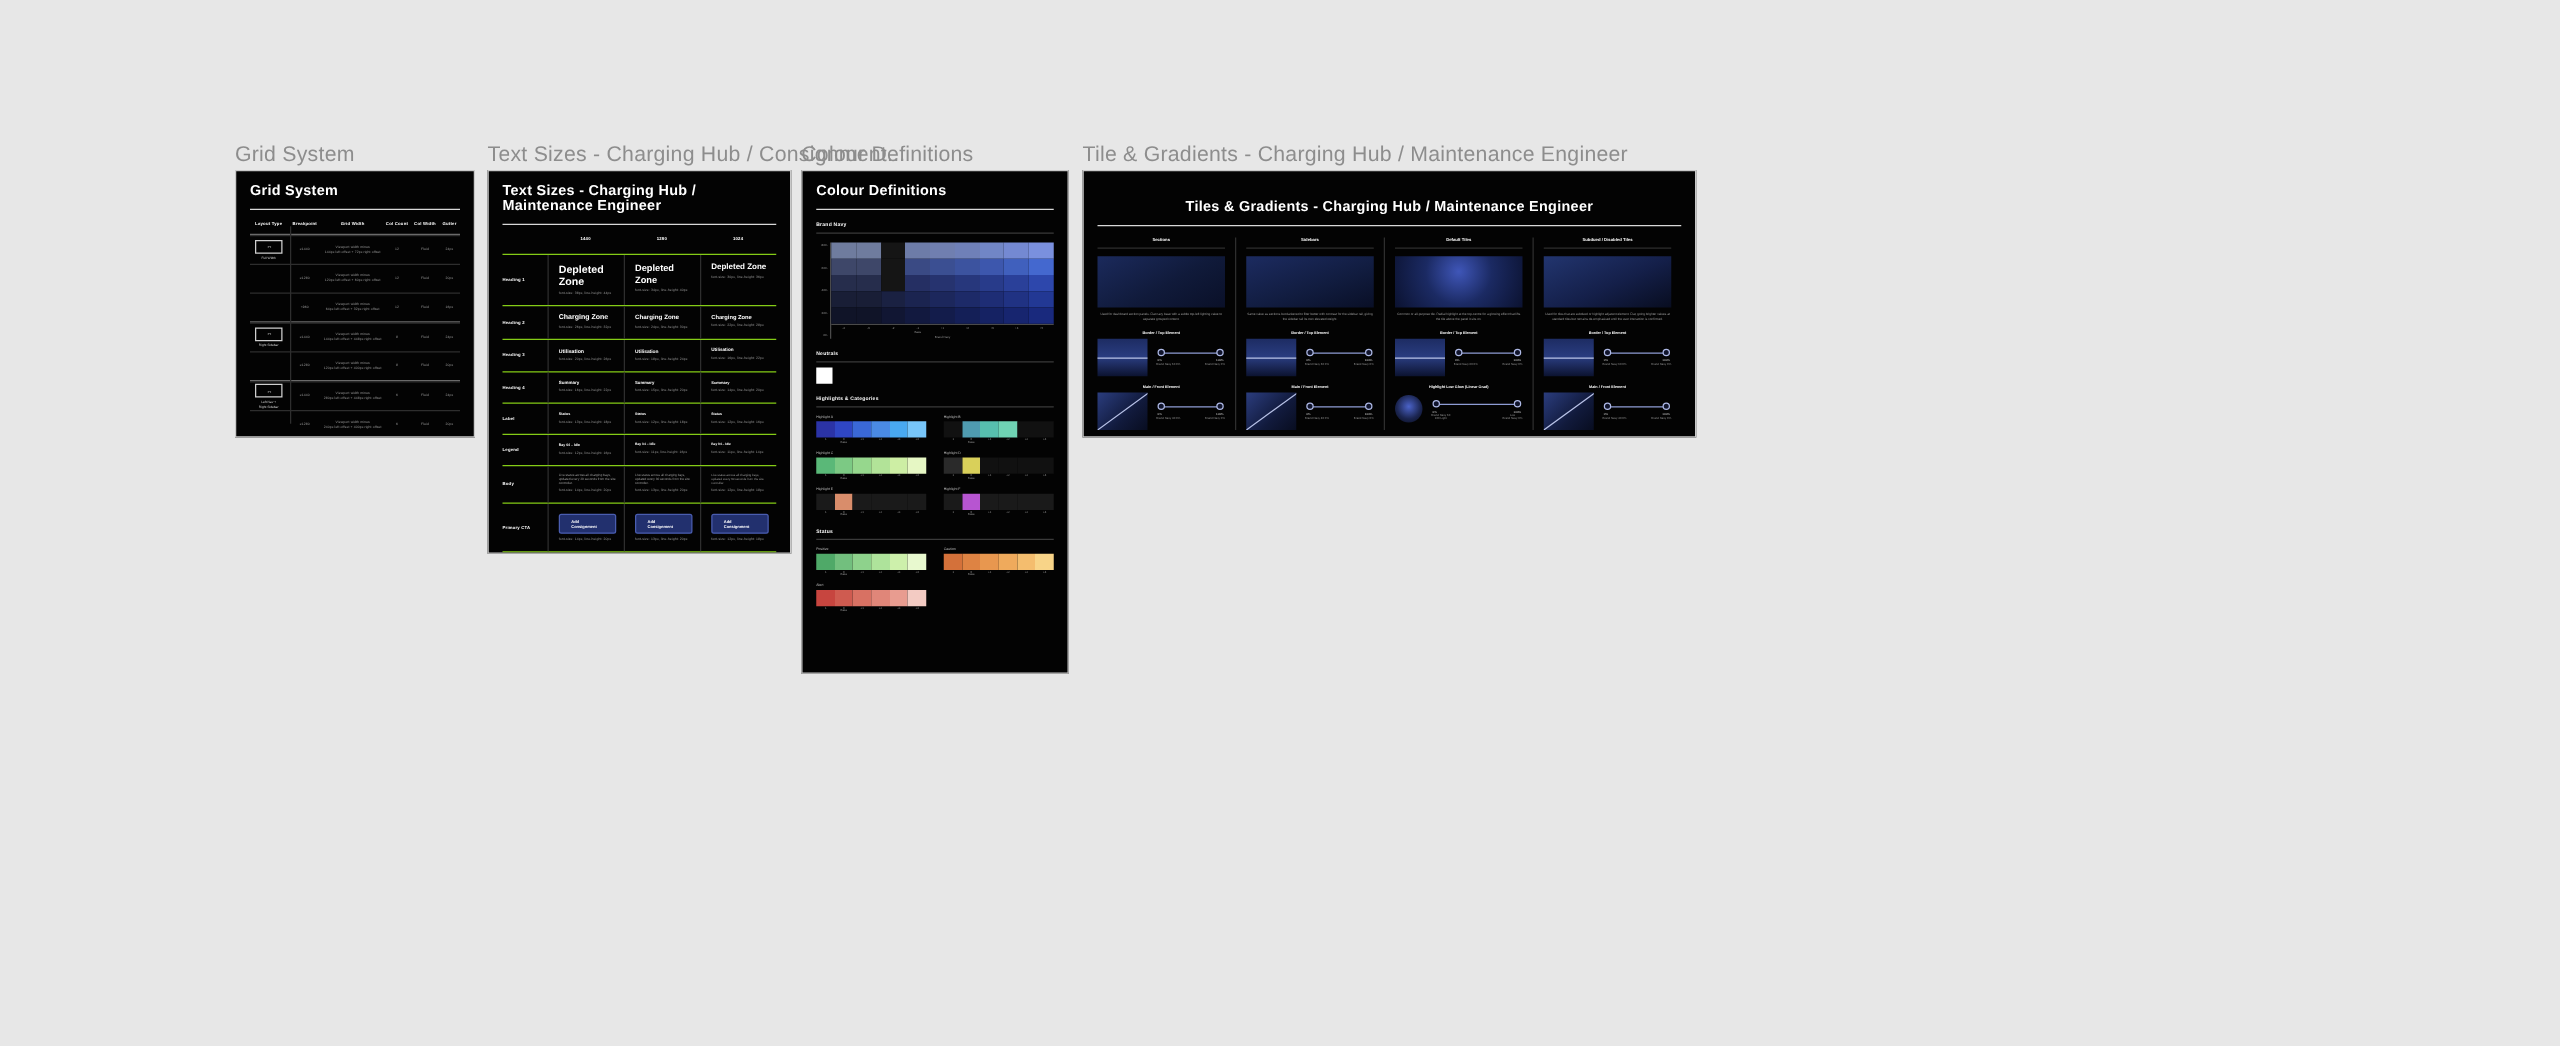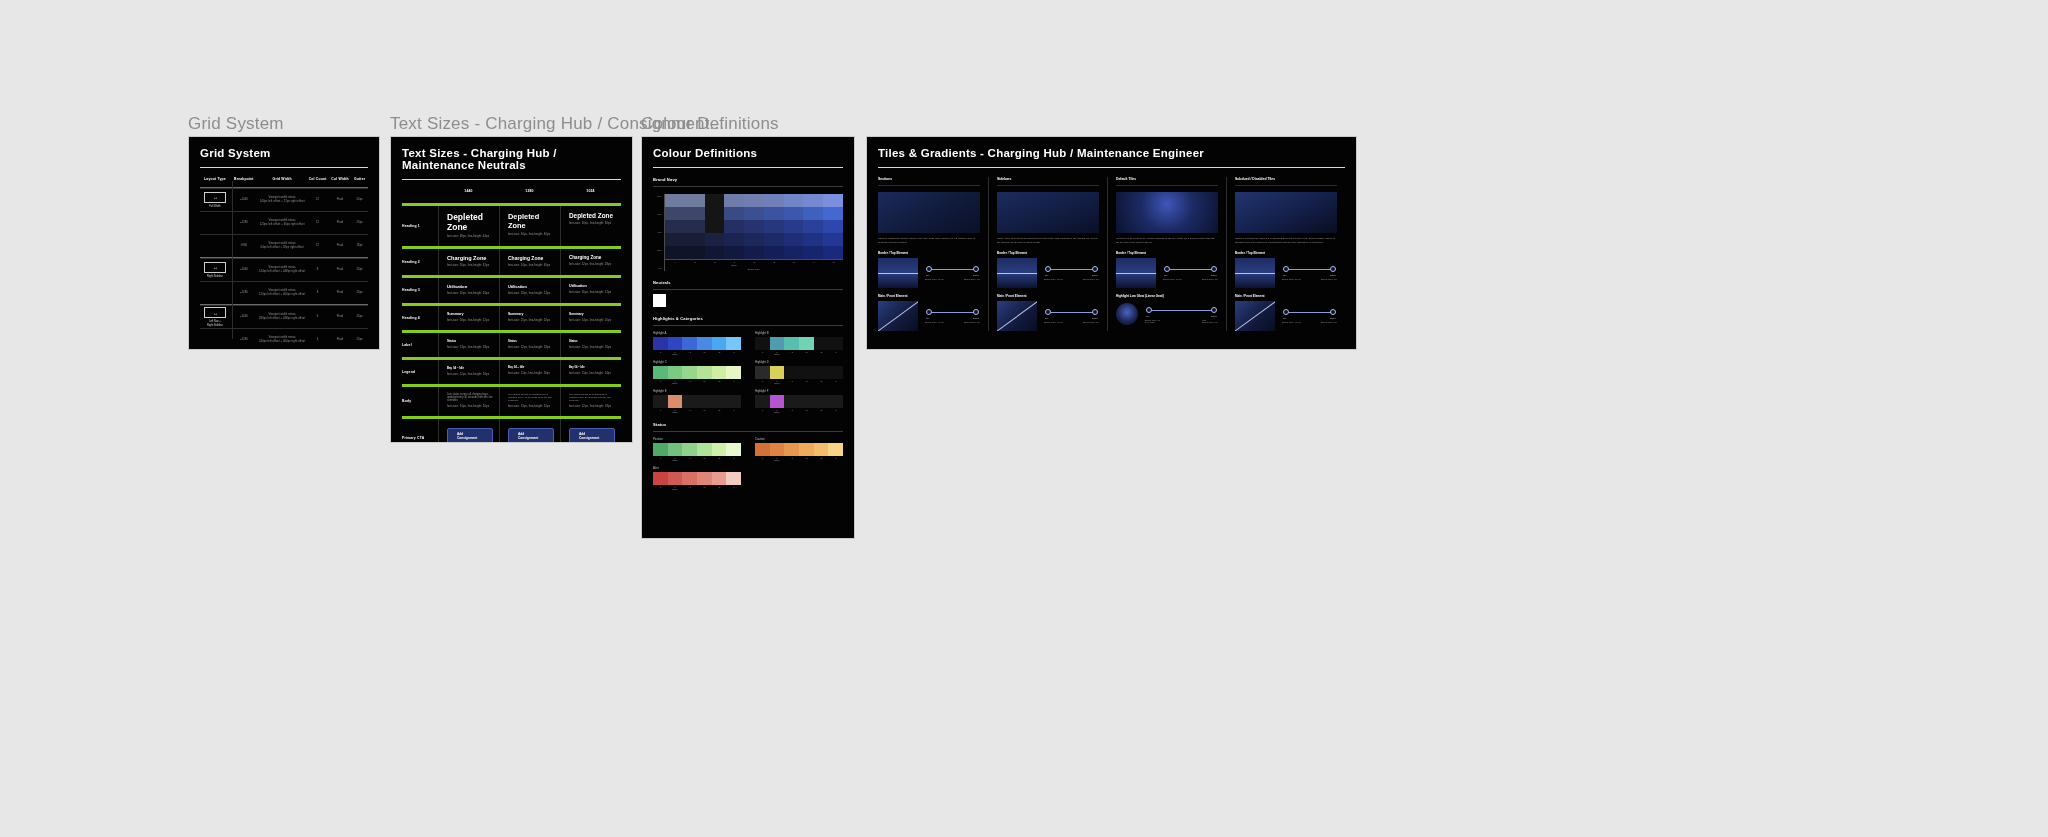--- a/index.html
+++ b/index.html
@@ -54,21 +54,21 @@
     display: flex; align-items: center; justify-content: center;
     color: #e6e6e6; font-size: 5px; letter-spacing: -1px;
   }
   .gs-iconlbl { color: #cfcfcf; font-size: 2.6px; text-align: center; line-height: 1.3; }
   .vdiv { position: absolute; top: 44px; bottom: 10px; width: 1px; background: #2e2e2e; }
 
   
   #f-text { left: 390px; top: 136px; width: 243px; height: 307px; }
   #f-text .inner { padding: 10px 11px; }
   .ts-head { display: flex; margin-top: 9px; padding-bottom: 5px; }
-  .ts-row { display: flex; border-top: 3px solid #84cc16; }
+  .ts-row { display: flex; border-top: 1px solid #84cc16; }
   .ts-c0 { width: 36px; padding: 6px 0; }
   .ts-c { flex: 1; padding: 6px 6px 7px 8px; border-left: 1px solid #2e2e2e; }
   .ts-sample { color: #ffffff; font-weight: 700; margin-bottom: 3px; display: block; }
   .cta-btn {
     display: inline-block; background: #22306e; border: 1px solid #4a5db0;
     border-radius: 2px; color: #ffffff; font-size: 3.2px; font-weight: 700;
     padding: 3px 9px; margin-bottom: 3px;
   }
 
   
@@ -91,21 +91,21 @@
   .ramp-name { color: #bdbdbd; font-size: 2.8px; display: block; margin-bottom: 2px; }
   .ramp { display: flex; height: 13px; width: 100%; }
   .ramp .stop { flex: 1; }
   .ramp-ticks { display: flex; margin-top: 1px; }
   .ramp-ticks span { flex: 1; text-align: center; color: #8e8e8e; font-size: 2.3px; }
   .two-col { display: flex; gap: 14px; }
   .two-col > div { flex: 1; }
 
   
   #f-tiles { left: 866px; top: 136px; width: 491px; height: 214px; }
-  #f-tiles .inner { padding: 10px 11px; }
+  #f-tiles .inner { padding: 23px 11px; text-align: center; }
   .tg-cols { display: flex; margin-top: 9px; }
   .tg-col { flex: 1; padding: 0 8px; border-left: 1px solid #2e2e2e; }
   .tg-col:first-child { border-left: none; padding-left: 0; }
   .tg-colhead { color: #ffffff; font-size: 3.4px; font-weight: 700; display: block;
                 padding-bottom: 4px; border-bottom: 1px solid #2e2e2e; margin-bottom: 6px; }
   .tile { width: 100%; height: 41px; }
   .tile-desc { color: #9a9a9a; font-size: 2.5px; line-height: 1.55; margin-top: 4px; display: block; }
   .grad-label { color: #ffffff; font-size: 3px; font-weight: 700; display: block; margin: 6px 0 3px; }
   .grad-row { display: flex; align-items: center; gap: 7px; }
   .grad-swatch { width: 40px; height: 30px; position: relative; }
@@ -217,21 +217,21 @@
             </div>
           </div>
         </div>
     </div>
   <div class="vdiv" style="left: 43px;"></div>
     </div>
 
   <div class="frame-caption" style="left:390px; top:114px;">Text Sizes - Charging Hub / Consignment...</div>
   <div class="frame" id="f-text">
     <div class="inner">
-      <div class="frame-title">Text Sizes - Charging Hub / Maintenance Neutrals</div>
+      <div class="frame-title">Text Sizes - Charging Hub / Maintenance Engineer</div>
       <div class="rule" style="margin-top:8px;"></div>
       <div class="ts-head" id="ts-head">
           <div class="ts-c0 lbl" style="text-align: center; padding: 0px 0px 4px;"></div>
           <div class="ts-c lbl" style="text-align: center; padding: 0px 0px 4px; border-left: none;">1440</div>
           <div class="ts-c lbl" style="text-align: center; padding: 0px 0px 4px; border-left: none;">1280</div>
           <div class="ts-c lbl" style="text-align: center; padding: 0px 0px 4px; border-left: none;">1024</div>
         </div>
       <div id="ts-body">
           <div class="ts-row">
             <div class="ts-c0 lbl" style="display: flex; align-items: center;">Heading 1</div>
@@ -622,20 +622,21 @@
                     <span>+4</span>
                   </div>
                 </div>
               </div>
             </div>
           </div>
         </div>
     </div>
   </div>
 
+  <div class="frame-caption" style="left:866px; top:114px;">Tile &amp; Gradients - Charging Hub / Maintenance Engineer</div>
   <div class="frame" id="f-tiles">
     <div class="inner">
       <div class="frame-title">Tiles &amp; Gradients - Charging Hub / Maintenance Engineer</div>
       <div class="rule" style="margin-top:8px;"></div>
       <div class="tg-cols" id="tg-body">
           <div class="tg-col">
             <span class="tg-colhead">Sections</span>
             <div class="tile" style="background: linear-gradient(150deg, rgb(27, 42, 92) 0%, rgb(16, 26, 58) 55%, rgb(10, 16, 40) 100%);"></div>
             <span class="tile-desc">Used for dashboard section panels. Flat navy base with a subtle top-left lighting value to separate grouped content.</span>
             <span class="grad-label">Border / Top Element</span>

